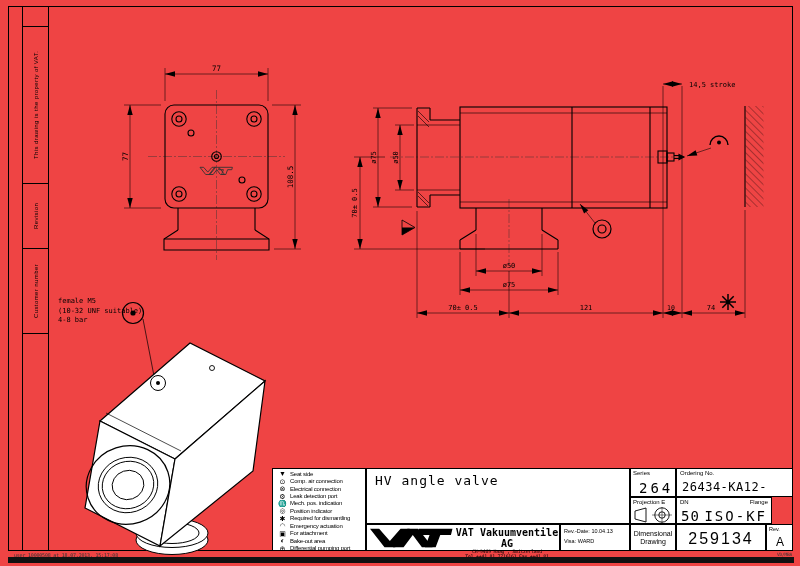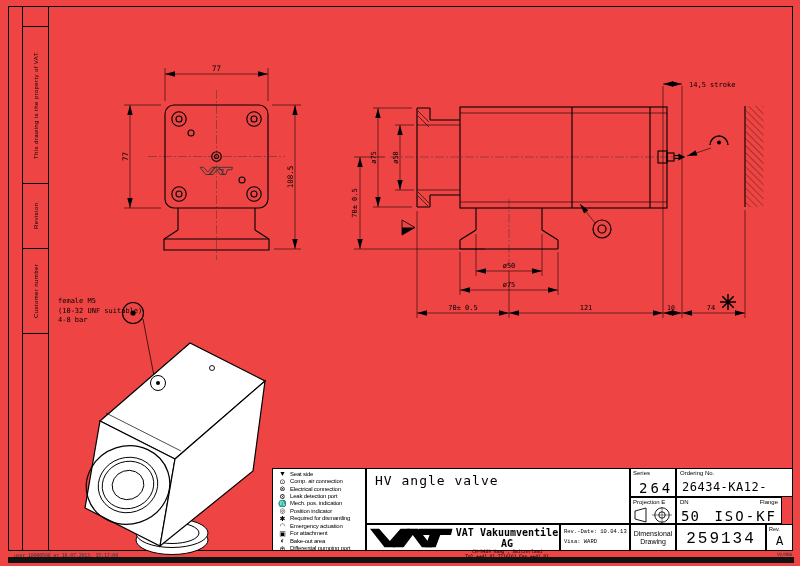--- a/index.html
+++ b/index.html
@@ -5,21 +5,21 @@
   html,body{margin:0;padding:0;background:#e8e8e8;}
   .sheet{position:relative;width:800px;height:566px;background:#ef4444;overflow:hidden;
          font-family:"Liberation Sans",sans-serif;color:#000;}
   .abs{position:absolute;}
   .frame{position:absolute;border:1.2px solid #000;box-sizing:border-box;}
   .vline{position:absolute;width:1px;background:#000;}
   .hline{position:absolute;height:1px;background:#000;}
   .box{position:absolute;border:1px solid #000;box-sizing:border-box;background:#fff;}
   .vtext{writing-mode:vertical-rl;transform:rotate(180deg);font-size:6px;letter-spacing:.4px;
          display:flex;align-items:center;justify-content:center;height:100%;width:100%;}
-  .mono{font-family:Liberation Mono, monospace;}
+  .mono{font-family:Liberation Sans, sans-serif;}
   .lbl{font-size:6px;line-height:7px;}
   .leg-row{display:flex;align-items:center;height:7.45px;overflow:hidden;}
   .leg-sym{width:15px;text-align:center;font-size:7px;line-height:7px;flex:0 0 15px;}
   .leg-lbl{font-size:6px;white-space:nowrap;letter-spacing:-.2px;}
   svg text{font-family:"DejaVu Sans Mono",monospace;fill:#000;}
   .title-txt{font-family:"DejaVu Sans Mono",monospace;font-size:13px;letter-spacing:1px;}
   .big-mono{font-family:"DejaVu Sans Mono",monospace;font-size:14px;letter-spacing:1px;}
   .stamp{font-family:"DejaVu Sans Mono",monospace;font-size:5px;color:#333;letter-spacing:-.2px;}
   .co-name{font-size:10px;font-weight:bold;font-family:"DejaVu Sans Mono",monospace;}
   .co-sub{font-size:4.8px;font-family:"DejaVu Sans Mono",monospace;letter-spacing:-.2px;}
@@ -305,21 +305,21 @@
   <div class="box" style="left:630px;top:497px;width:46px;height:27px;">
     <div class="lbl abs" style="left:2px;top:1px;white-space:nowrap;">Projection E</div>
     <svg class="abs" style="left:2px;top:8px;" width="46" height="18" viewBox="0 0 46 18">
       <polygon points="2,5 13,2 13,16 2,13" fill="none" stroke="#000" stroke-width="0.9"></polygon>
       <circle cx="29" cy="9" r="7.2" fill="none" stroke="#000" stroke-width="0.9"></circle>
       <circle cx="29" cy="9" r="3.2" fill="none" stroke="#000" stroke-width="0.9"></circle>
       <path d="M19,9 H39 M29,1 V17" stroke="#000" stroke-width="0.5" fill="none"></path>
     </svg>
   </div>
 
-  <div class="box" style="left:676px;top:497px;width:106px;height:27px;">
+  <div class="box" style="left:676px;top:497px;width:96px;height:27px;">
     <div class="lbl abs" style="left:3px;top:1px;">DN</div>
     <div class="lbl abs" style="right:3px;top:1px;">Flange</div>
     <div class="big-mono abs" style="left:4px;top:10px;">50</div>
     <div class="big-mono abs" style="right:4px;top:10px;letter-spacing:2px;">ISO-KF</div>
   </div>
 
   <div class="box" style="left:630px;top:524px;width:46px;height:27px;text-align:center;padding-top:5px;">
     <div style="font-size:7px;line-height:8px;">Dimensional</div>
     <div style="font-size:7px;line-height:8px;">Drawing</div>
   </div>

